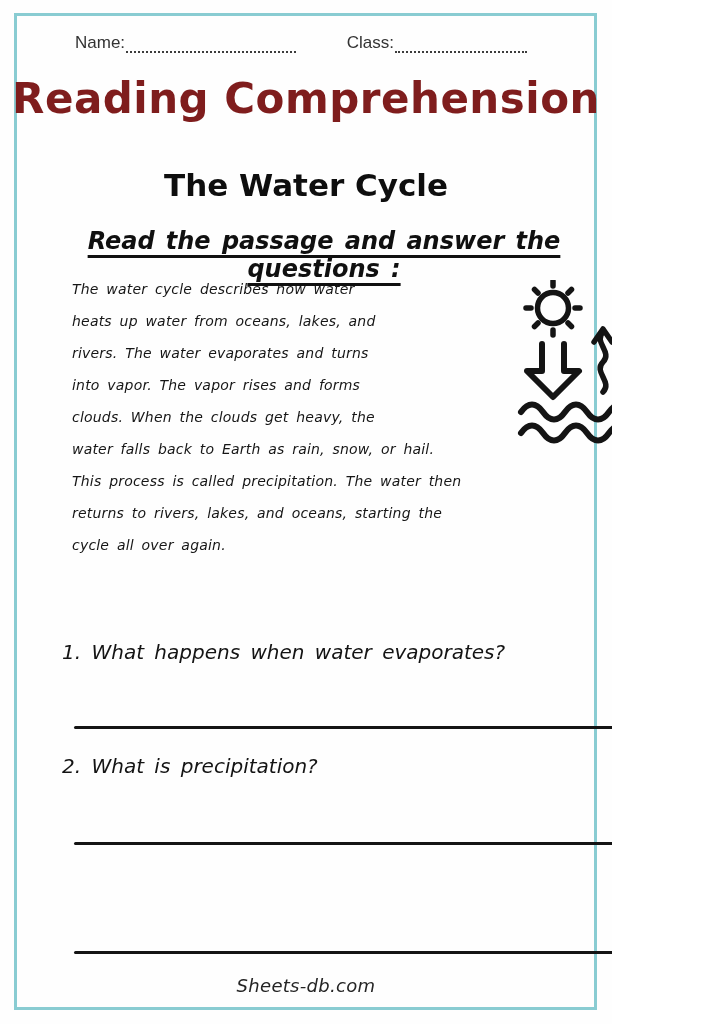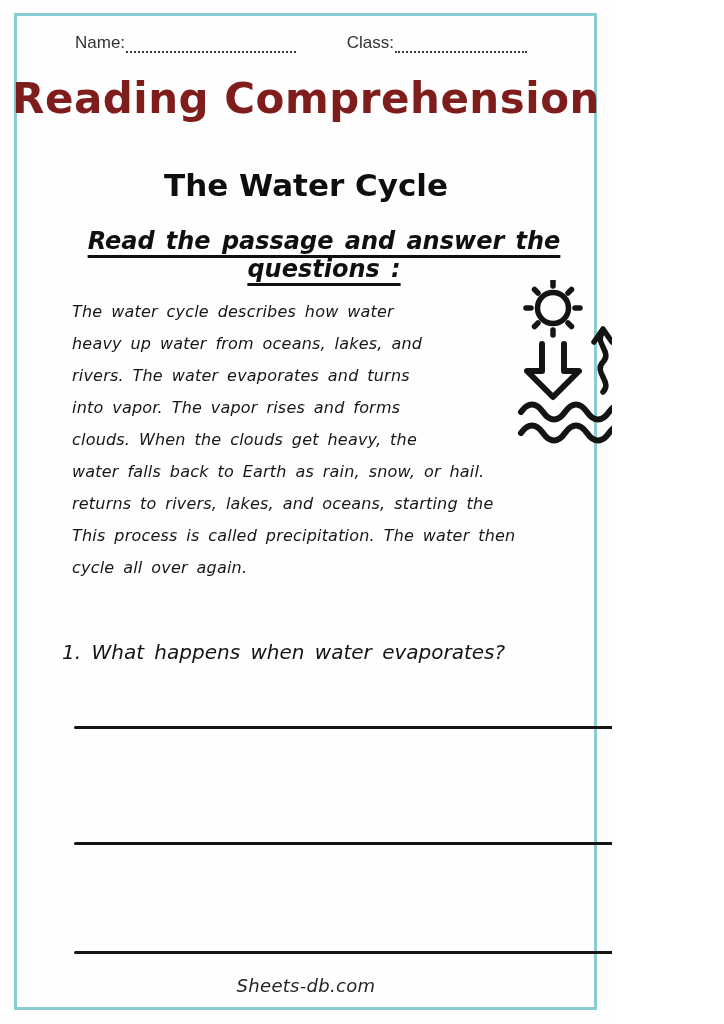--- a/index.html
+++ b/index.html
@@ -29,22 +29,22 @@
     font-size:31px; font-weight:bold; color:#0e0e0e;
   }
   .instruction {
     position:absolute; top:227px; left:0; right:0; text-align:center;
     font-size:24px; font-weight:bold; font-style:italic; color:#101010;
     text-decoration:underline; text-decoration-thickness:2.5px; text-underline-offset:6px;
     word-spacing:0.12em;
     margin-left:36px;
   }
   .passage {
-    position:absolute; left:72px; top:296px;
-    font-style:italic; font-size:16px; line-height:32px;
+    position:absolute; left:72px; top:273px;
+    font-style:italic; font-size:14px; line-height:32px;
     word-spacing:0.22em; letter-spacing:0.2px; white-space:nowrap; color:#161616;
   }
   .illustration { position:absolute; left:513px; top:280px; width:192px; height:172px; }
   .question {
     position:absolute; left:62px; font-style:italic; font-size:20px;
     word-spacing:0.2em; white-space:nowrap; color:#141414;
   }
   .q1 { top:640px; } .q2 { top:754px; } .q3 { top:862px; }
   .answer-line {
     position:absolute; left:74px; width:578px; height:3px;
@@ -72,27 +72,27 @@
       <span class="dots class"></span>
     </div>
   </div>
 
   <h1 class="title">Reading Comprehension</h1>
   <h2 class="subtitle">The Water Cycle</h2>
   <div class="instruction">Read the passage and answer the questions :</div>
 
   <div class="passage">
     <div>The water cycle describes how water</div>
-    <div>heavy up water from oceans, lakes, and</div>
+    <div>heats up water from oceans, lakes, and</div>
     <div>rivers. The water evaporates and turns</div>
     <div>into vapor. The vapor rises and forms</div>
     <div>clouds. When the clouds get heavy, the</div>
     <div>water falls back to Earth as rain, snow, or hail.</div>
+    <div>This process is called precipitation. The water then</div>
     <div>returns to rivers, lakes, and oceans, starting the</div>
-    <div>This process is called precipitation. The water then</div>
     <div>cycle all over again.</div>
   </div>
 
   <div class="illustration">
     <svg viewBox="0 0 192 172" width="192" height="172">
       <g fill="none" stroke="#141414" stroke-linecap="round" stroke-linejoin="round">
         <g>
           <circle cx="40" cy="28" r="15.5" stroke-width="5.5"></circle>
           <path stroke-width="5.5" d="M40 1 L40 6 M40 50 L40 55 M13 28 L18 28 M62 28 L67 28
             M21.5 9.5 L25 13 M55 13 L58.5 9.5 M21.5 46.5 L25 43 M55 43 L58.5 46.5"></path>
@@ -112,18 +112,19 @@
           <path stroke-width="6" d="M8 132 c7 -10 15 -10 22 0 c7 10 15 10 22 0 c7 -10 15 -10 22 0 c7 10 15 10 22 0 c7 -10 15 -10 22 0 c7 10 15 10 22 0 c7 -10 15 -10 22 0 c7 10 15 10 22 0"></path>
           <path stroke-width="6" d="M8 153 c7 -10 15 -10 22 0 c7 10 15 10 22 0 c7 -10 15 -10 22 0 c7 10 15 10 22 0 c7 -10 15 -10 22 0 c7 10 15 10 22 0 c7 -10 15 -10 22 0 c7 10 15 10 22 0"></path>
         </g>
       </g>
     </svg>
   </div>
 
   <div class="question q1">1. What happens when water evaporates?</div>
   <div class="answer-line l1"></div>
 
+  <div class="question q2">2. What is precipitation?</div>
   <div class="answer-line l2"></div>
 
   <div class="answer-line l3"></div>
 
   <div class="footer">Sheets-db.com</div>
 </div>
 
 </body></html>

